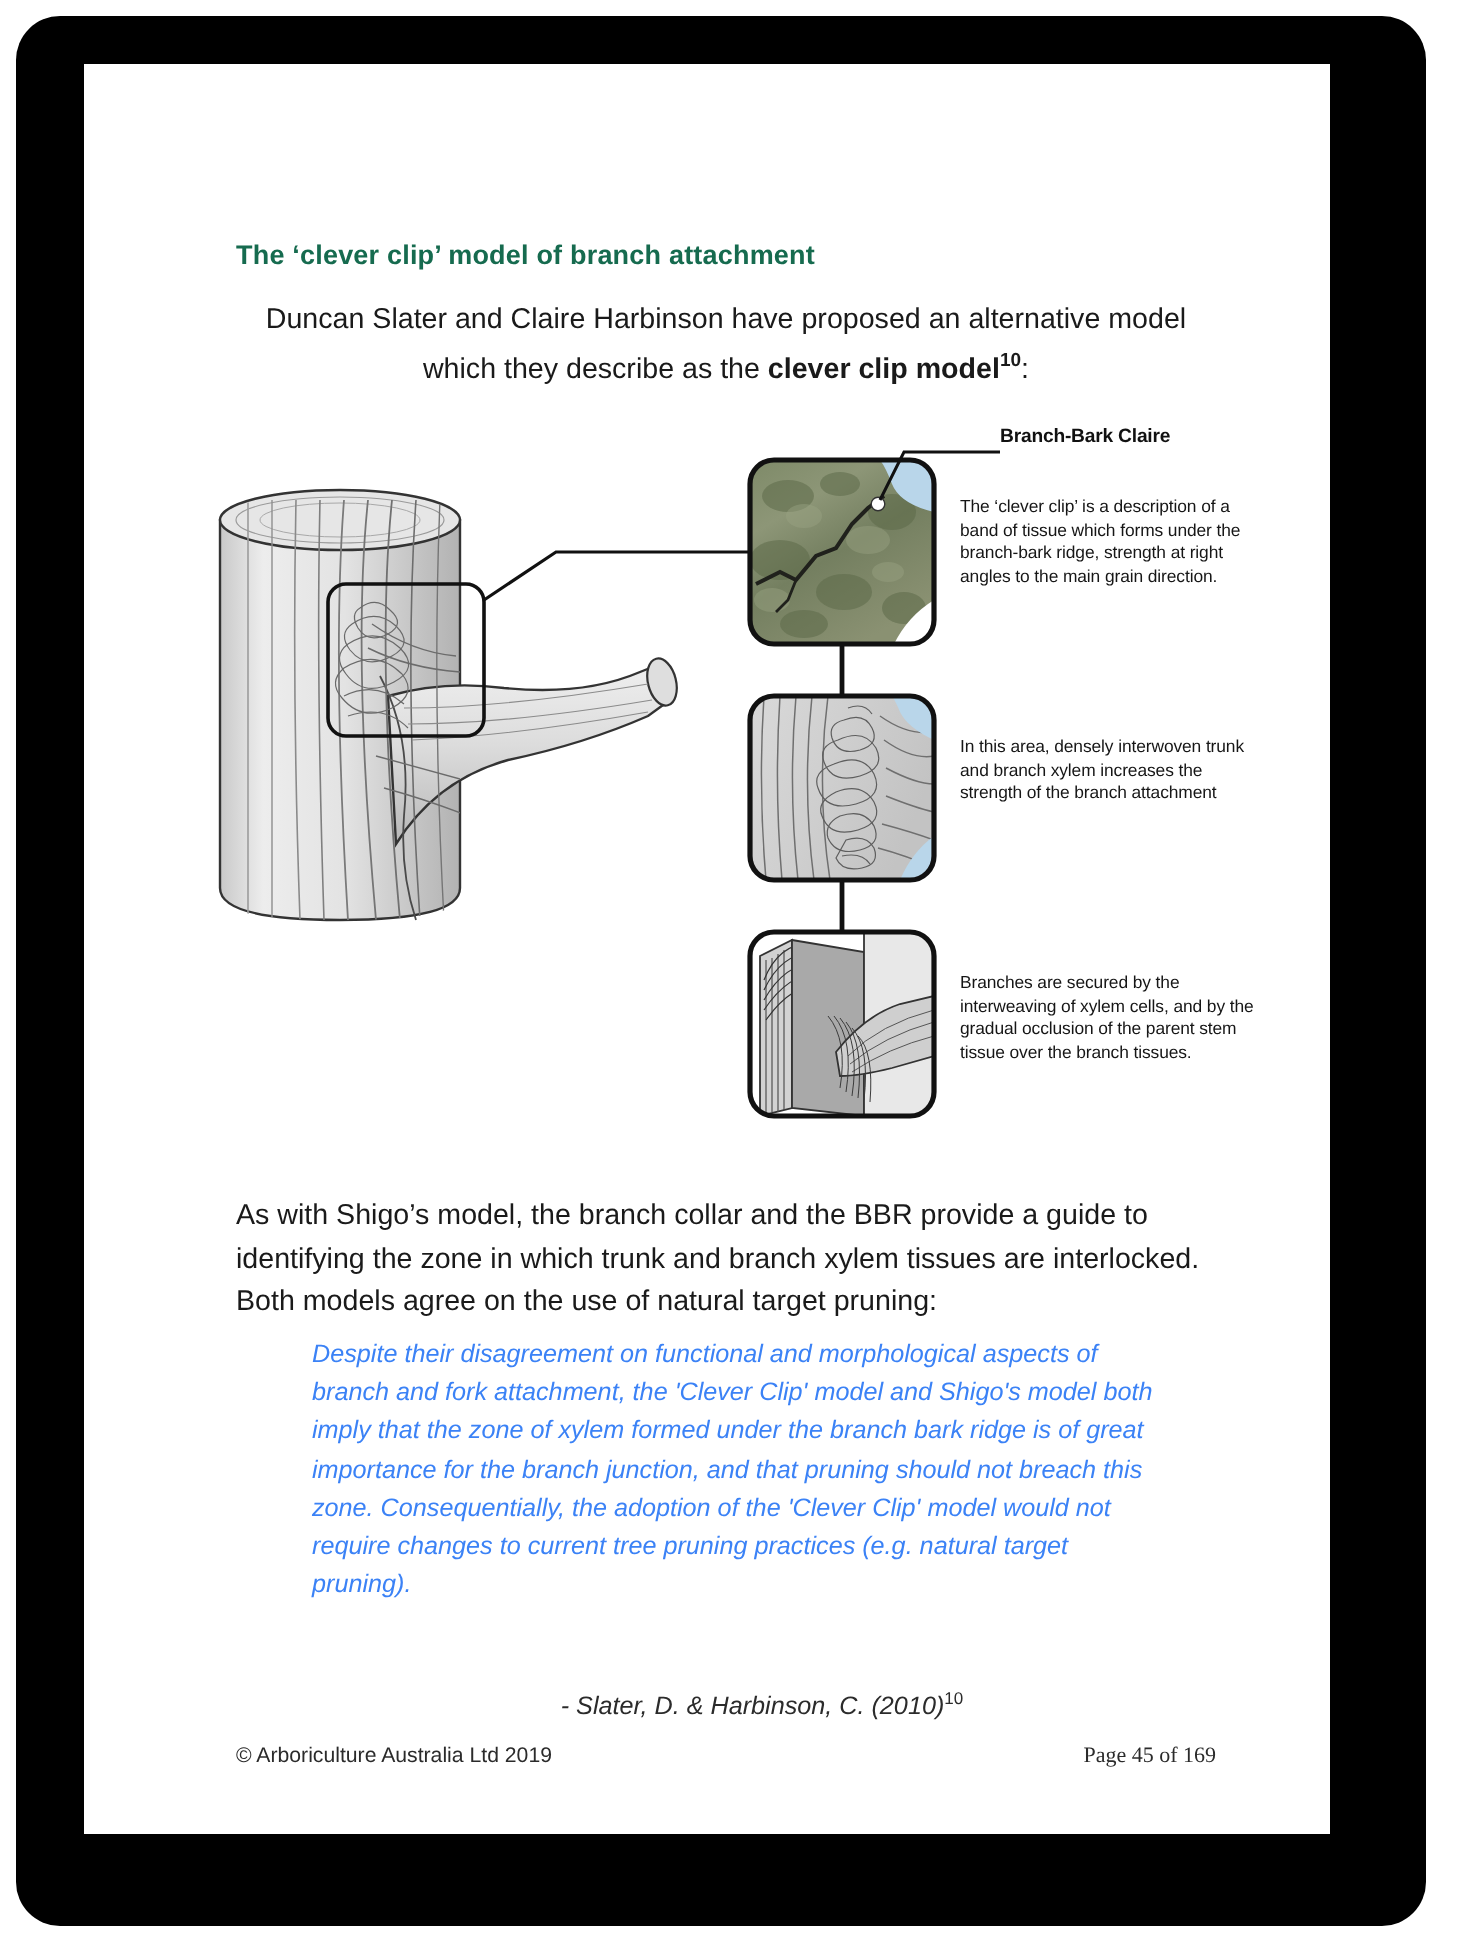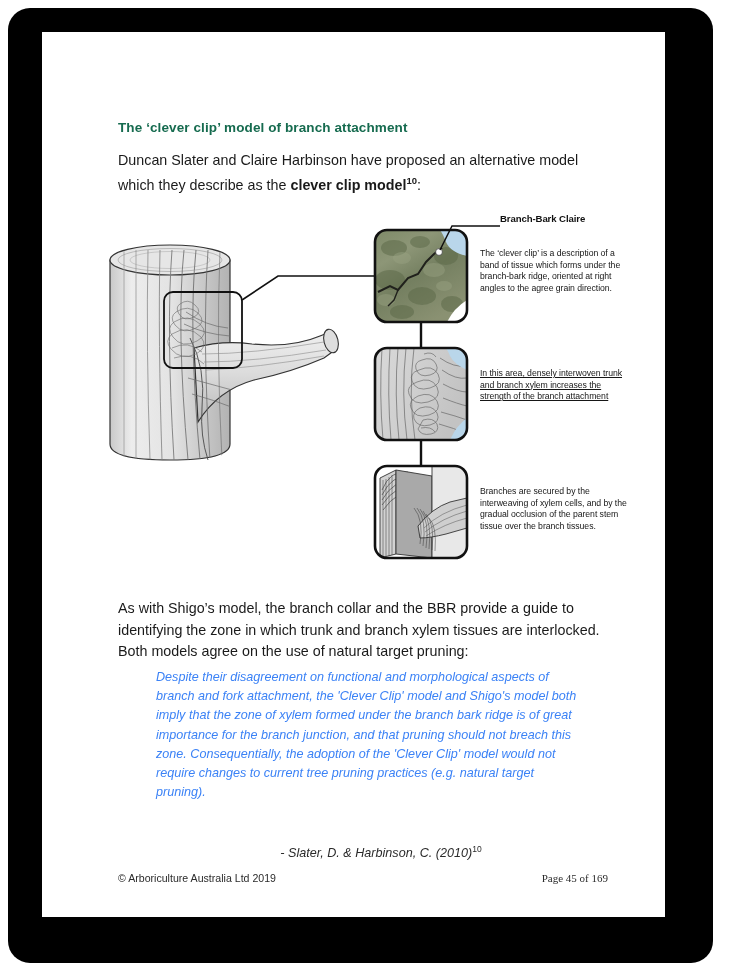--- a/index.html
+++ b/index.html
@@ -46,20 +46,21 @@
     color: #166b4f;
     letter-spacing: 0.1px;
   }
   .intro-para {
     position: absolute;
     left: 76px; top: 118px;
     width: 490px;
     font-size: 14.3px;
     line-height: 20.5px;
     color: #1a1a1a;
+    text-align: center;
   }
   .intro-para b { font-weight: bold; }
   .intro-para sup { font-size: 9.5px; vertical-align: super; font-weight: bold;}
 
   .body-para {
     position: absolute;
     left: 76px; top: 566px;
     width: 500px;
     font-size: 14.3px;
     line-height: 21.5px;
@@ -114,21 +115,21 @@
   
   .panel-caption {
     position: absolute;
     font-size: 8.7px;
     line-height: 11.6px;
     color: #161616;
     width: 150px;
     letter-spacing: -0.05px;
   }
   .cap1 { left: 378px; top: 40px; }
-  .cap2 { left: 378px; top: 160px; text-decoration: underline; }
+  .cap2 { left: 378px; top: 160px; }
   .cap3 { left: 378px; top: 278px; }
 </style>
 </head>
 <body>
 
 <div id="screen">
 
   <div class="device-frame"></div>
 
   <div class="page-sheet">
@@ -346,21 +347,21 @@
               </g>
             </g>
             <rect x="273" y="258" width="92" height="92" rx="12" fill="none" stroke="#111" stroke-width="2.6"></rect>
           </g>
         </svg>
 
         
         <div class="fig-label">Branch-Bark Claire</div>
 
         
-        <div class="panel-caption cap1">The ‘clever clip’ is a description of a band of tissue which forms under the branch-bark ridge, oriented at right angles to the agree grain direction.</div>
+        <div class="panel-caption cap1">The ‘clever clip’ is a description of a band of tissue which forms under the branch-bark ridge, strength at right angles to the main grain direction.</div>
         <div class="panel-caption cap2">In this area, densely interwoven trunk and branch xylem increases the strength of the branch attachment</div>
         <div class="panel-caption cap3">Branches are secured by the interweaving of xylem cells, and by the gradual occlusion of the parent stem tissue over the branch tissues.</div>
       </div>
 
       <div class="body-para">As with Shigo’s model, the branch collar and the BBR provide a guide to identifying the zone in which trunk and branch xylem tissues are interlocked. Both models agree on the use of natural target pruning:</div>
 
       <div class="quote">Despite their disagreement on functional and morphological aspects of branch and fork attachment, the 'Clever Clip' model and Shigo's model both imply that the zone of xylem formed under the branch bark ridge is of great importance for the branch junction, and that pruning should not breach this zone. Consequentially, the adoption of the 'Clever Clip' model would not require changes to current tree pruning practices (e.g. natural target pruning).</div>
 
       <div class="quote-attrib"><span>- Slater, D. &amp; Harbinson, C. (2010)</span><sup>10</sup></div>
 

